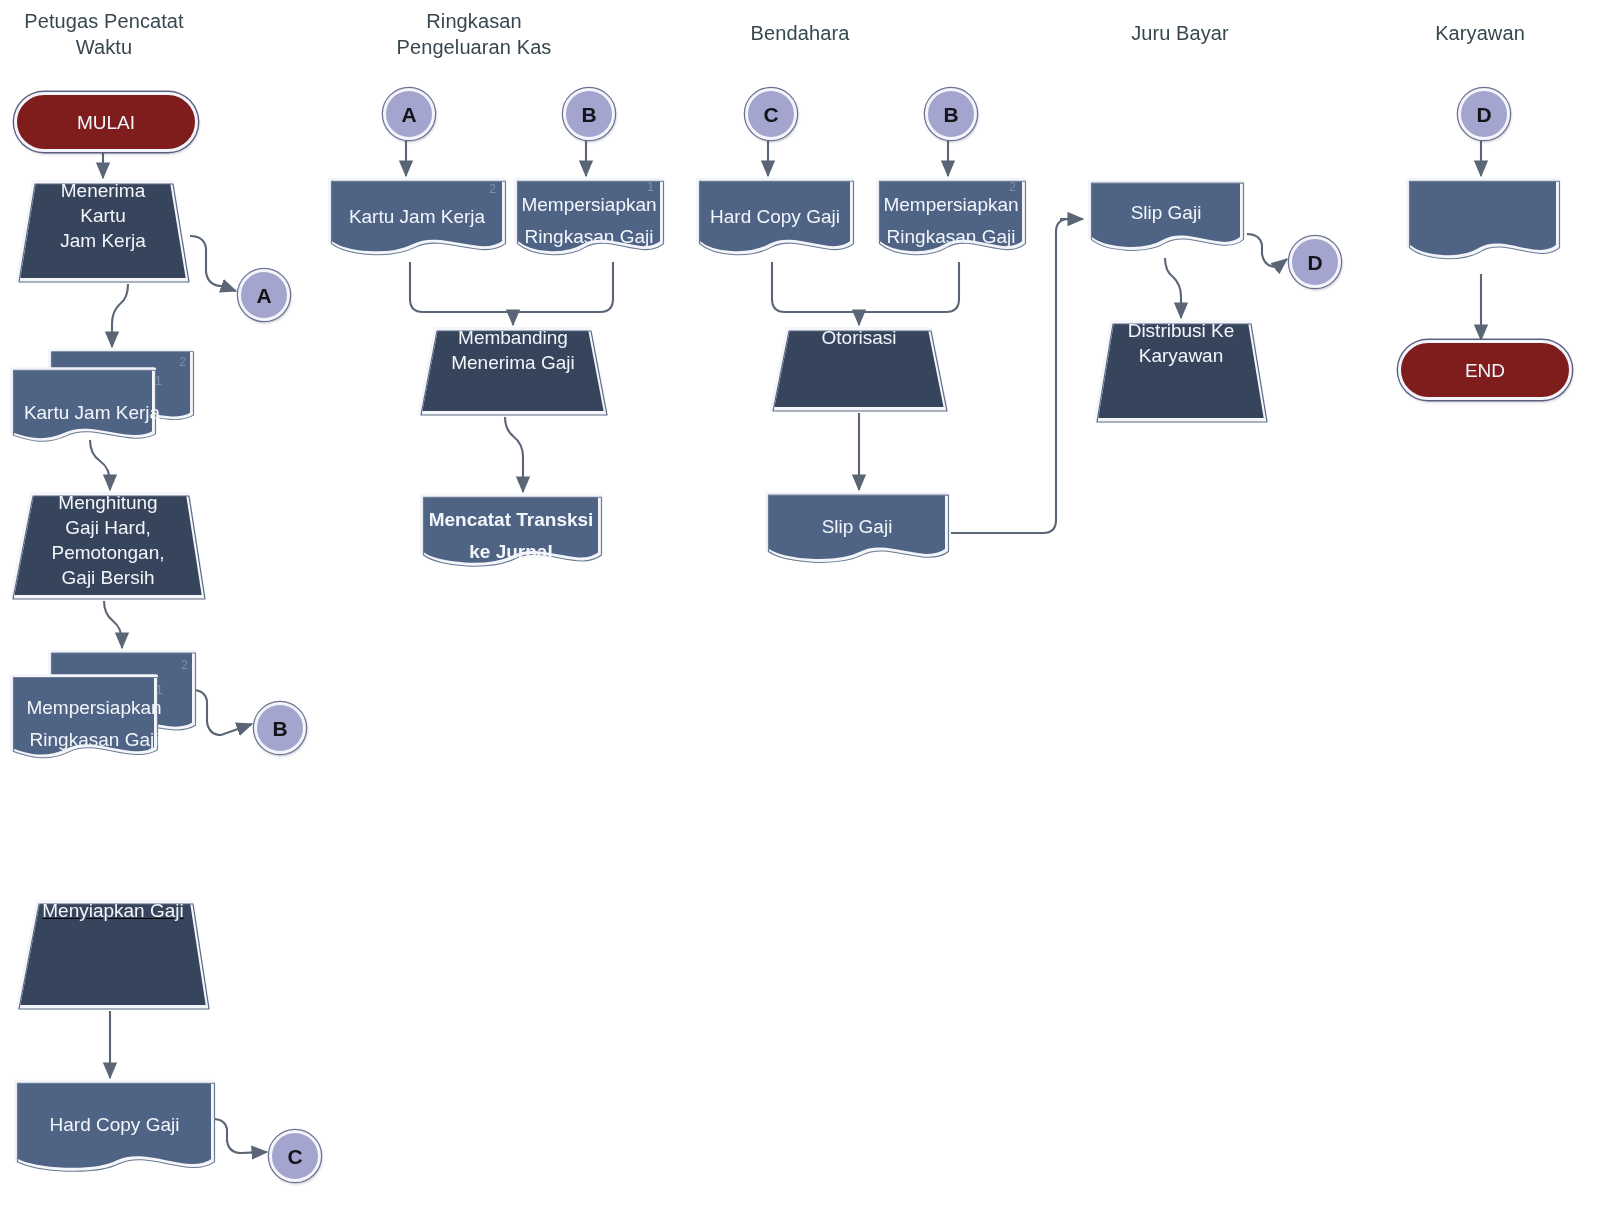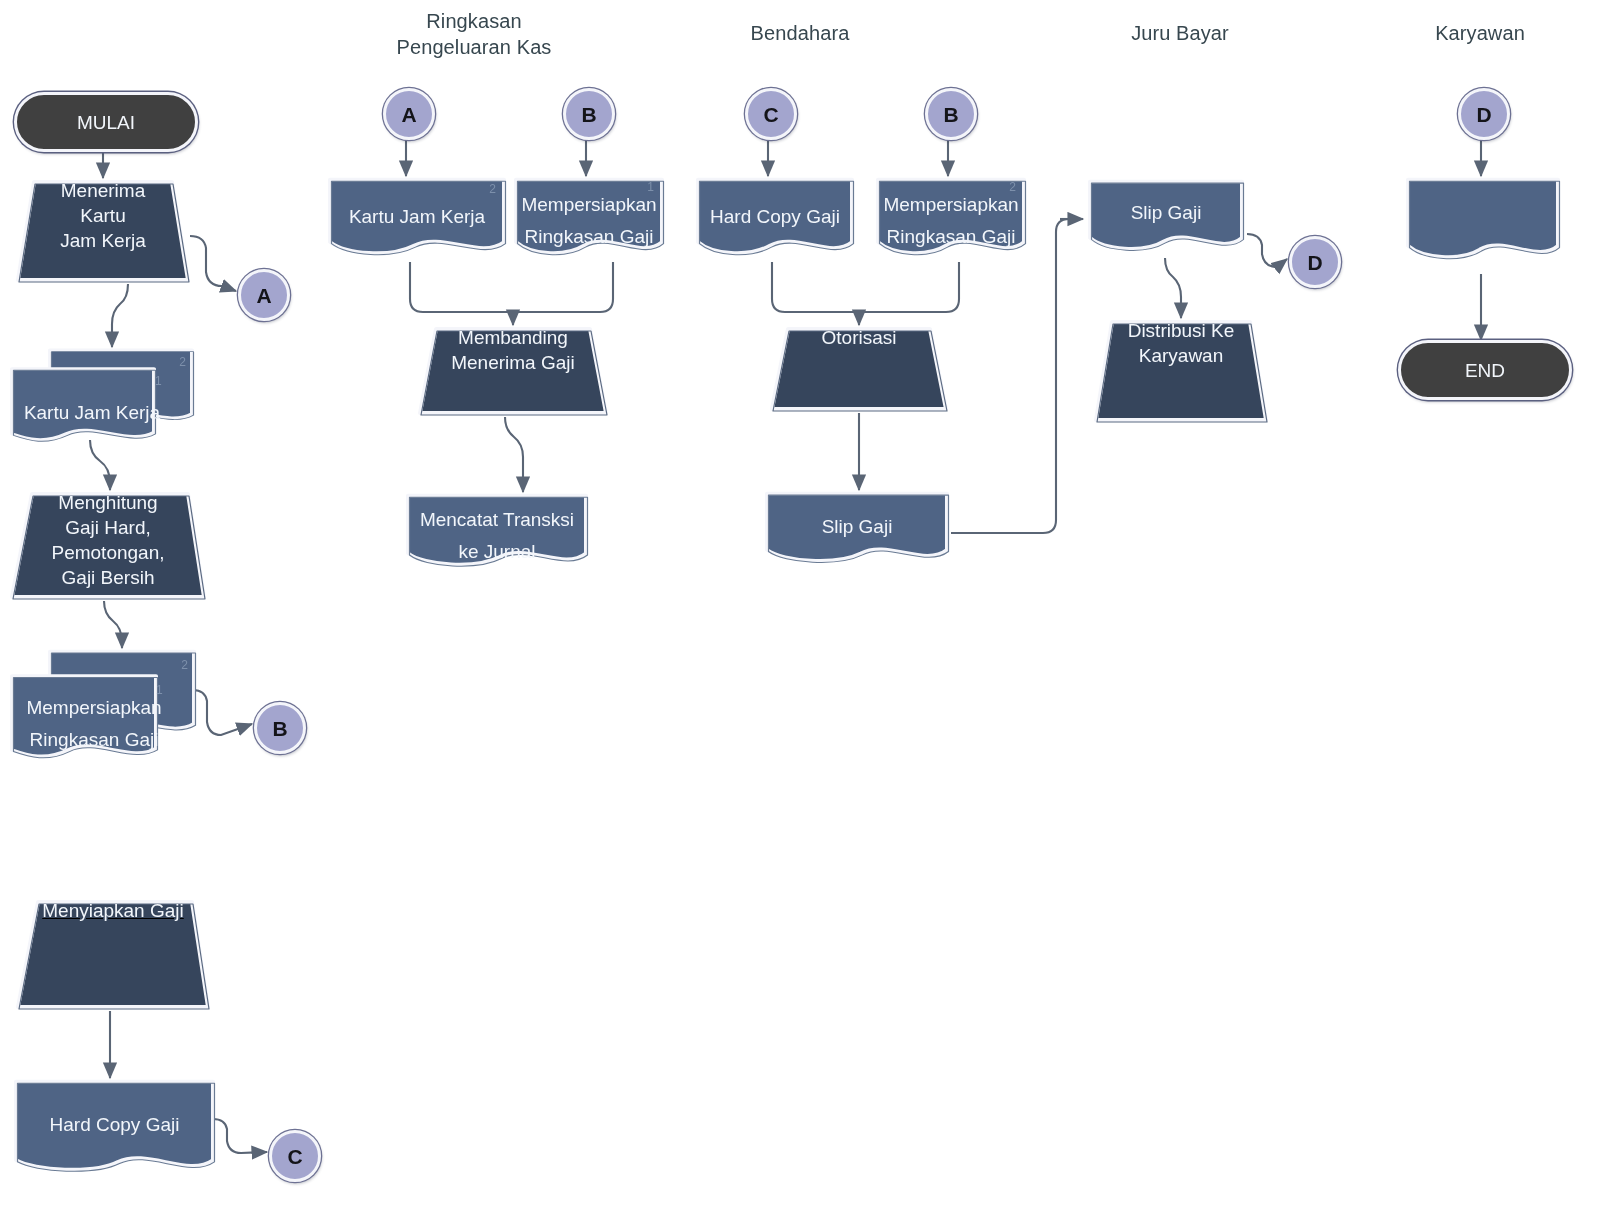--- a/index.html
+++ b/index.html
@@ -39,21 +39,21 @@
     font-size: 19px;
     line-height: 25px;
     white-space: pre-line;
     pointer-events: none;
   }
   
   .pill {
     display: flex;
     align-items: center;
     justify-content: center;
-    background: #404040;
+    background: #7f1d1d;
     border: 3px solid #f4f5fa;
     border-radius: 999px;
     box-shadow: 0 0 0 1.4px #5b6080, 1px 2px 3px rgba(40,48,70,0.30);
     width: 100%;
     height: 100%;
   }
   
   .trap-wrap {
     width: 100%;
     height: 100%;
@@ -146,20 +146,22 @@
     <g fill="none" stroke="#5a6575" stroke-width="2.1">
       <path d="M410,262 L410,299 q0,13 13,13 L600,312 q13,0 13,-13 L613,262"></path>
       <path d="M772,262 L772,299 q0,13 13,13 L946,312 q13,0 13,-13 L959,262"></path>
       <path d="M951,533 L1043,533 q13,0 13,-13 L1056,232 q0,-13 13,-13 L1078,219"></path>
     </g>
     <g fill="none" stroke="#5a6575" stroke-width="2.1" marker-end="url(#arrow)">
       <path d="M1060,219 L1083,219"></path>
     </g>
   </svg>
 
+  <div class="lane-title" style="left:14px; top:8px; width:180px;">Petugas Pencatat
+Waktu</div>
   <div class="lane-title" style="left:382px; top:8px; width:184px;">Ringkasan
 Pengeluaran Kas</div>
   <div class="lane-title" style="left:720px; top:20px; width:160px;">Bendahara</div>
   <div class="lane-title" style="left:1100px; top:20px; width:160px;">Juru Bayar</div>
   <div class="lane-title" style="left:1400px; top:20px; width:160px;">Karyawan</div>
 
   <div class="node" style="left:14px; top:92px; width:178px; height:54px;">
     <div class="pill">
         <span class="lbl">MULAI</span>
       </div>
@@ -286,21 +288,21 @@
     <div class="trap-wrap">
       <svg class="trap-svg" viewBox="0 0 194 92" preserveAspectRatio="none">
         <path d="M20,4 L174,4 L190,88 L4,88 Z" fill="#36455c" stroke="#f4f5fa" stroke-width="4" stroke-linejoin="round"></path>
         <path d="M20,4 L174,4 L190,88 L4,88 Z" fill="none" stroke="#5b6a82" stroke-width="1.2" stroke-linejoin="round" transform="translate(1,2)"></path>
       </svg>
       <span class="lbl">Membanding
 Menerima Gaji</span>
     </div>
   </div>
 
-  <div class="node" style="left:404px; top:492px; width:186px; height:84px;">
+  <div class="node" style="left:418px; top:492px; width:186px; height:84px;font-weight:bold;">
     <svg class="doc-svg" viewBox="0 0 186 96" preserveAspectRatio="none">
       <path d="M4,4 H182 V70 C160,90 122,58 96,74 C72,88 20,84 4,70 Z" fill="#4f6485" stroke="#f4f5fa" stroke-width="4" stroke-linejoin="round"></path>
       <path d="M4,4 H182 V70 C160,90 122,58 96,74 C72,88 20,84 4,70 Z" fill="none" stroke="#6a7b94" stroke-width="1.2" stroke-linejoin="round" transform="translate(1.5,2)"></path>
     </svg>
     <span class="lbl" style="position:absolute; left:0; top:12px; width:186px; line-height:32px;">Mencatat Transksi
 ke Jurnal</span>
   </div>
 
   <div class="node" style="left:745px; top:88px; width:46px; height:46px;">
     <div class="conn">

